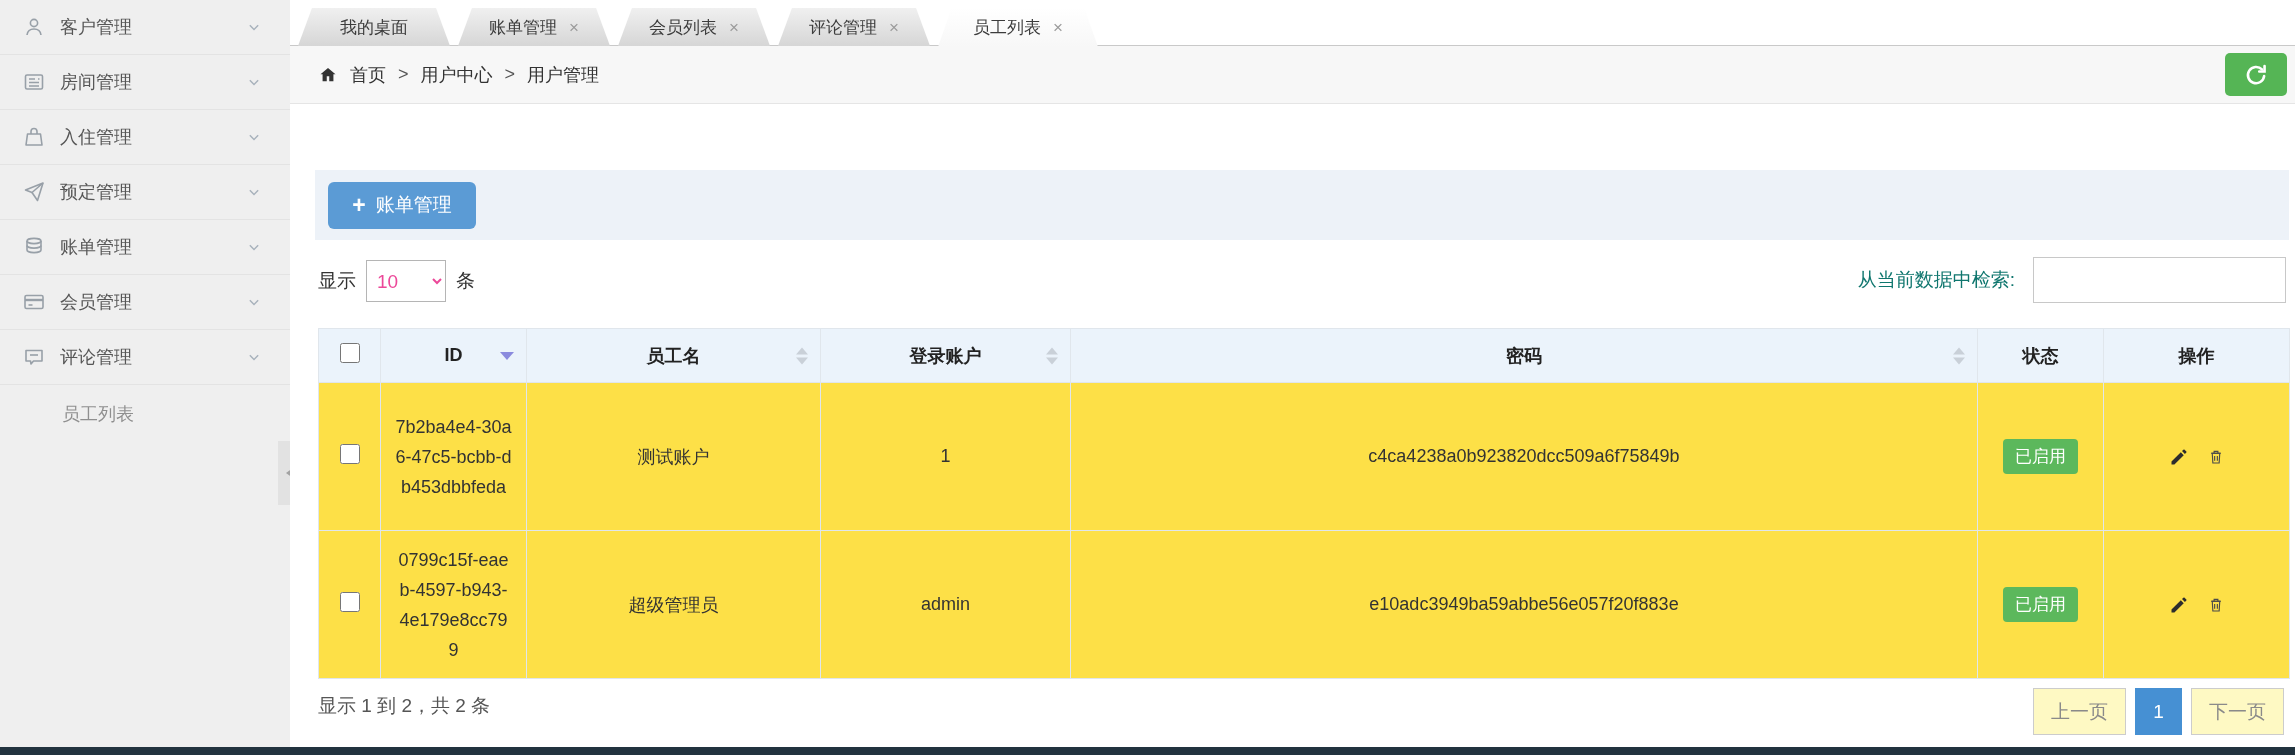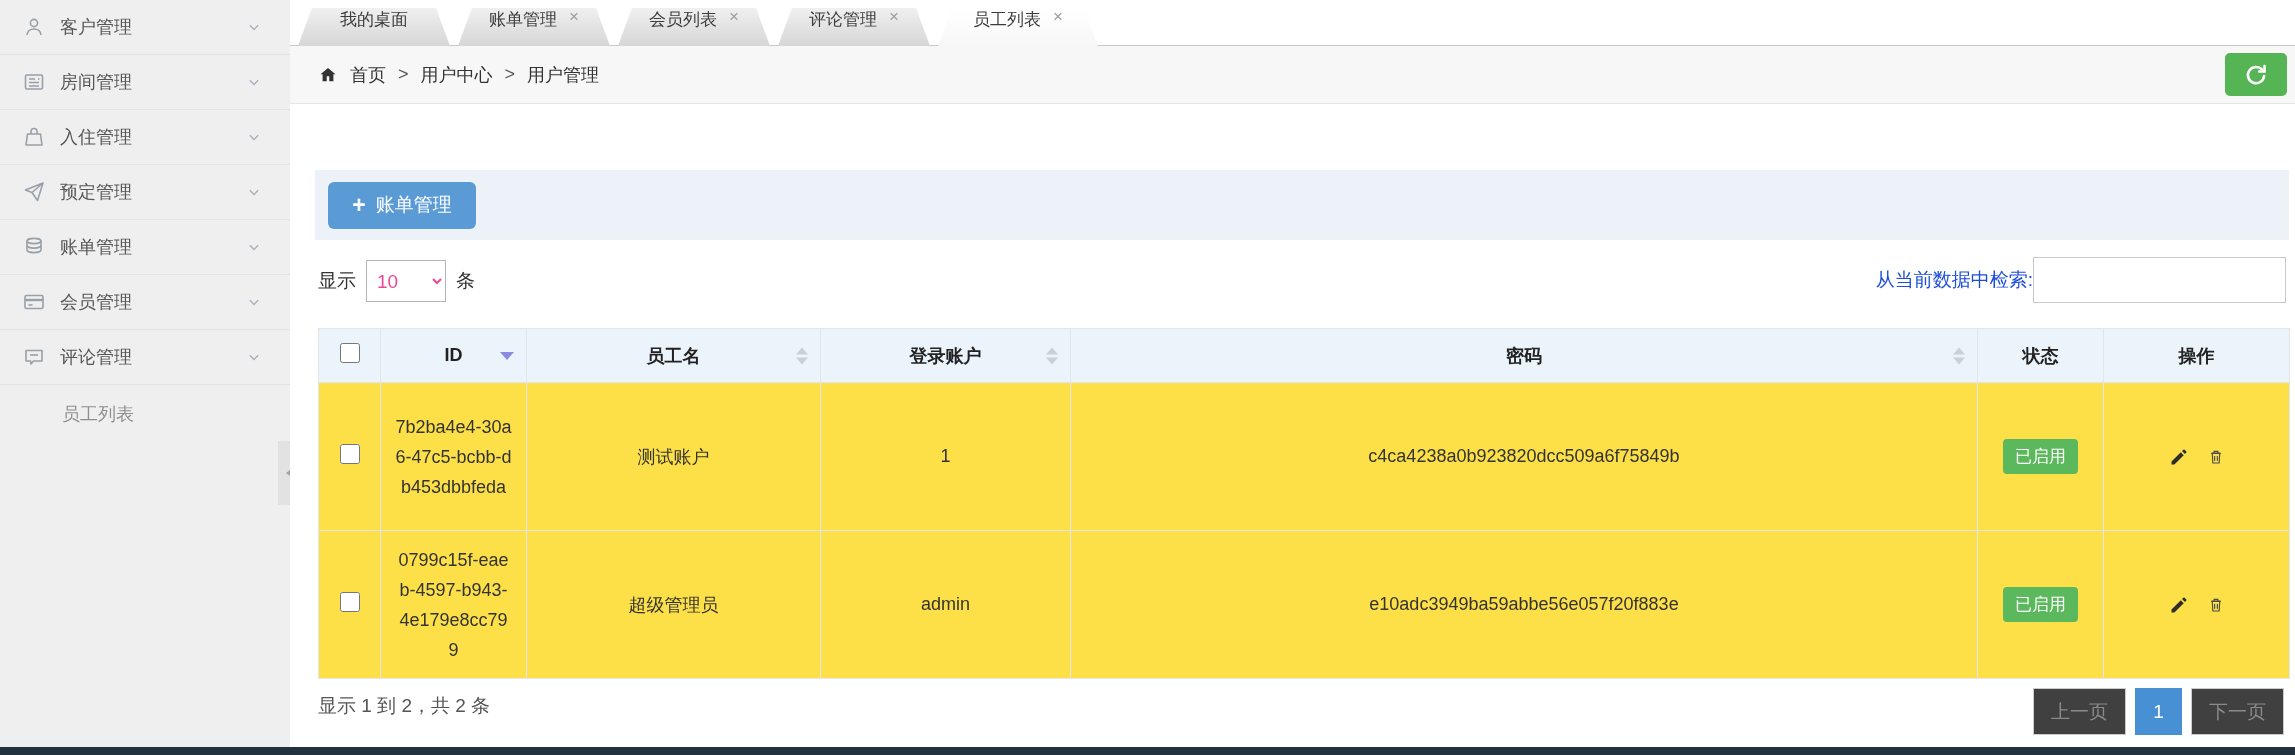--- a/index.html
+++ b/index.html
@@ -21,21 +21,21 @@
                      background:#e2e2e2; border-radius:0 12px 12px 0; display:flex;
                      align-items:center; justify-content:center; cursor:pointer; }
   .collapse-handle i { display:block; width:0; height:0; border:8px solid transparent;
                        border-right:11px solid #a2a2a2; border-left:0; }
 
   
   .main { position:absolute; left:290px; top:0; right:0; height:747px; }
 
   .tabbar { position:absolute; left:0; right:0; top:0; height:46px; background:#fff;
             border-bottom:1px solid #c9c9c9; z-index:1; }
-  .tab { position:absolute; top:8px; height:38px; display:flex; align-items:flex-start;
+  .tab { position:absolute; top:8px; height:38px; display:flex; align-items:center;
          justify-content:center; gap:12px; font-size:17px; color:#3c3c3c; cursor:pointer;
          clip-path:polygon(14px 0, calc(100% - 14px) 0, 100% 100%, 0 100%);
          background:linear-gradient(#f0f0f0,#d6d6d6);
          filter:drop-shadow(0 0 1px #a8a8a8); }
   .tab.active { background:linear-gradient(#ffffff,#f7f7f7); height:39px; z-index:3; }
   .tab .x { color:#9b9b9b; font-size:17px; line-height:1; }
 
   .crumbbar { position:absolute; left:0; right:0; top:46px; height:58px; background:#f7f7f7;
               border-bottom:1px solid #e5e5e5; display:flex; align-items:center;
               padding-left:28px; font-size:18px; color:#333; gap:12px; z-index:2; }
@@ -54,21 +54,21 @@
   .add-btn { width:148px; height:47px; background:#5b9bd5; border:none; border-radius:6px;
              color:#fff; font-size:19px; font-family:inherit; display:flex; align-items:center;
              justify-content:center; gap:10px; cursor:pointer; }
   .add-btn .plus { font-size:23px; font-weight:bold; line-height:1; }
 
   .show-group { position:absolute; left:28px; top:155px; height:44px; display:flex;
                 align-items:center; gap:10px; font-size:19px; color:#333; }
   .show-group select { height:42px; width:80px; font-size:19px; font-family:inherit;
                        border:1px solid #b5b5b5; background:#fff; color:#ec4899; padding:0 6px; }
   .search-group { position:absolute; right:9px; top:153px; display:flex; align-items:center; }
-  .search-group .lbl { font-size:19px; color:#1d4ed8; margin-right:0; }
+  .search-group .lbl { font-size:19px; color:#0f766e; margin-right:18px; }
   .search-group input { width:253px; height:46px; border:1px solid #c8c8c8; background:#fff;
                         font-size:18px; font-family:inherit; padding:0 8px; outline:none; }
 
   
   table.data { position:absolute; left:28px; top:224px; width:1971px; border-collapse:collapse;
                table-layout:fixed; font-size:18px; color:#333; }
   table.data th, table.data td { border:1px solid #e0e6ec; text-align:center; vertical-align:middle; }
   table.data th { background:#ebf3fb; height:54px; font-size:18px; font-weight:bold;
                   color:#222; position:relative; cursor:pointer; }
   table.data th.plain { cursor:default; }
@@ -83,21 +83,21 @@
                          border-top-width:8px; }
   .cb { width:20px; height:20px; cursor:pointer; }
   .badge { display:inline-block; background:#5cb85c; color:#fff; font-size:17px;
            padding:6px 12px; border-radius:4px; }
   .ops { display:flex; align-items:center; justify-content:center; gap:18px; }
   .ops .op { cursor:pointer; display:block; }
   .ops svg { display:block; }
 
   .summary { position:absolute; left:28px; top:589px; font-size:19px; color:#555; }
   .pagination { position:absolute; right:11px; top:584px; display:flex; gap:9px; }
-  .page-btn { min-width:93px; height:47px; border:1px solid #ccc; background:#404040; color:#8a8a8a;
+  .page-btn { min-width:93px; height:47px; border:1px solid #ccc; background:#fef9c3; color:#8a8a8a;
               font-size:19px; display:flex; align-items:center; justify-content:center;
               cursor:pointer; padding:4px 10px; }
   .page-btn.num { min-width:47px; padding:0; }
   .page-btn.active { background:#4690d3; border-color:#4690d3; color:#fff; }
 
   .bottom-strip { position:absolute; left:0; bottom:0; width:100%; height:8px; background:#22333f; }
 </style>
 </head>
 <body>
 

